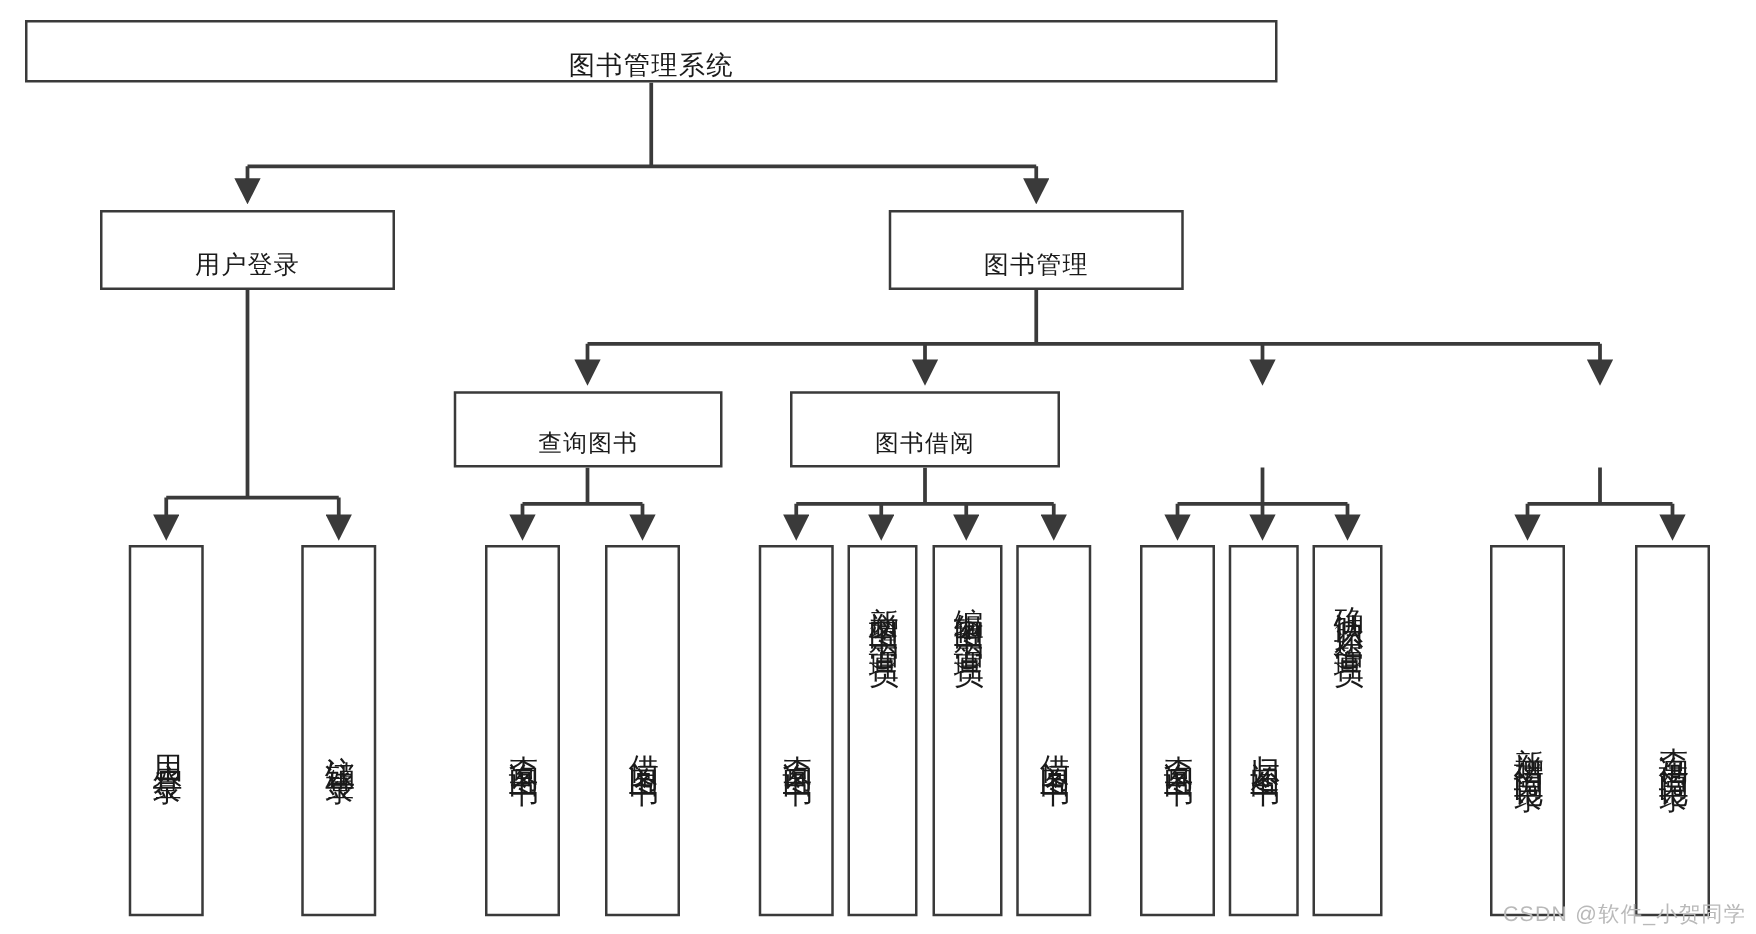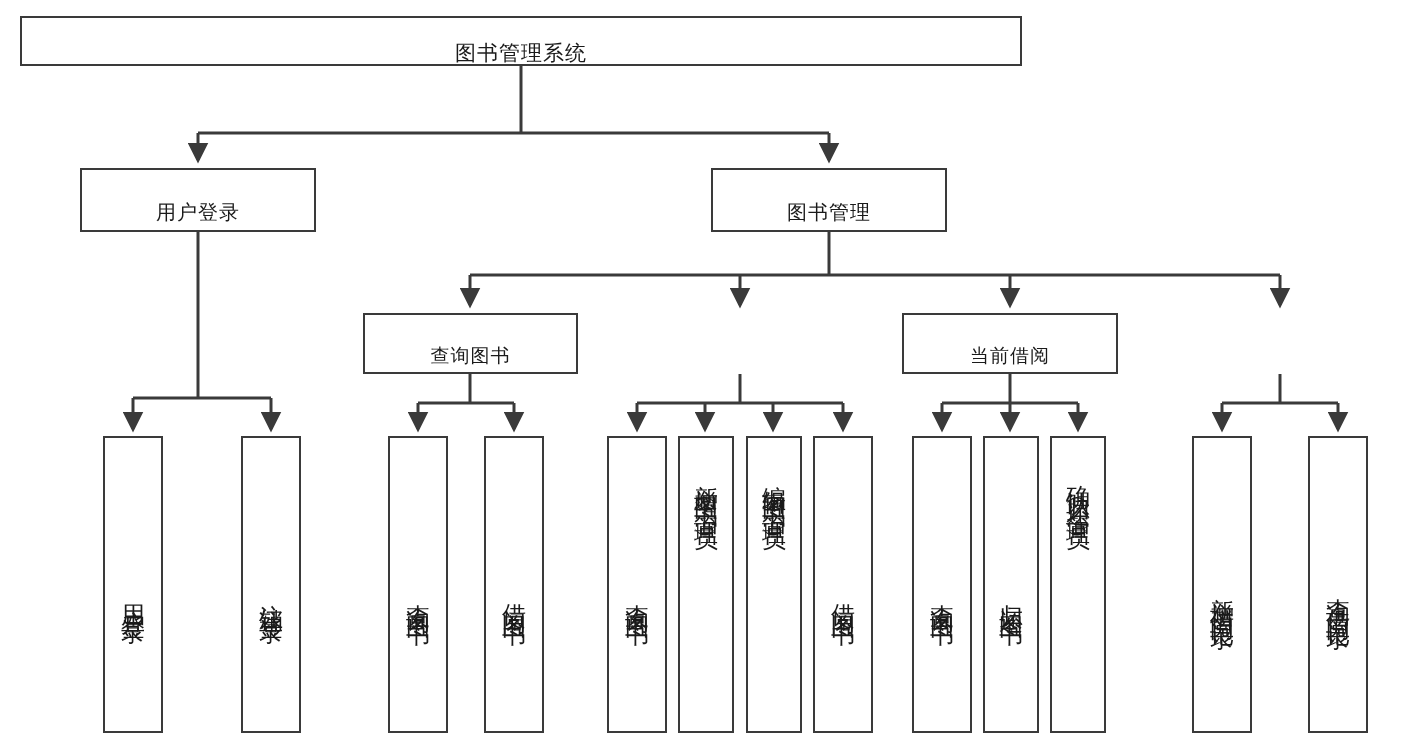--- a/index.html
+++ b/index.html
@@ -129,24 +129,24 @@
   </div>
 
   <div class="node lvl2" style="left:711px;top:168px;width:236px;height:64px;">
     <span class="label">图书管理</span>
   </div>
 
   <div class="node lvl3" style="left:363px;top:313px;width:215px;height:61px;">
     <span class="label">查询图书</span>
   </div>
 
-
-  <div class="node lvl3" style="left:902px;top:313px;width:216px;height:61px;">
-    <span class="label">当前借阅</span>
-  </div>
+  <div class="node lvl3" style="left:632px;top:313px;width:216px;height:61px;">
+    <span class="label">图书借阅</span>
+  </div>
+
 
 
   <div class="node leaf center" style="left:103px;top:436px;width:60px;height:297px;">
     <span class="label">用户登录</span>
   </div>
 
   <div class="node leaf center" style="left:241px;top:436px;width:60px;height:297px;">
     <span class="label">注销登录</span>
   </div>
 
@@ -187,14 +187,15 @@
   </div>
 
   <div class="node leaf center" style="left:1192px;top:436px;width:60px;height:297px;">
     <span class="label">新增借阅记录</span>
   </div>
 
   <div class="node leaf center" style="left:1308px;top:436px;width:60px;height:297px;">
     <span class="label">查询借阅记录</span>
   </div>
 
+  <div class="watermark">CSDN @软件_小贺同学</div>
 
 </div>
 
 </body></html>

